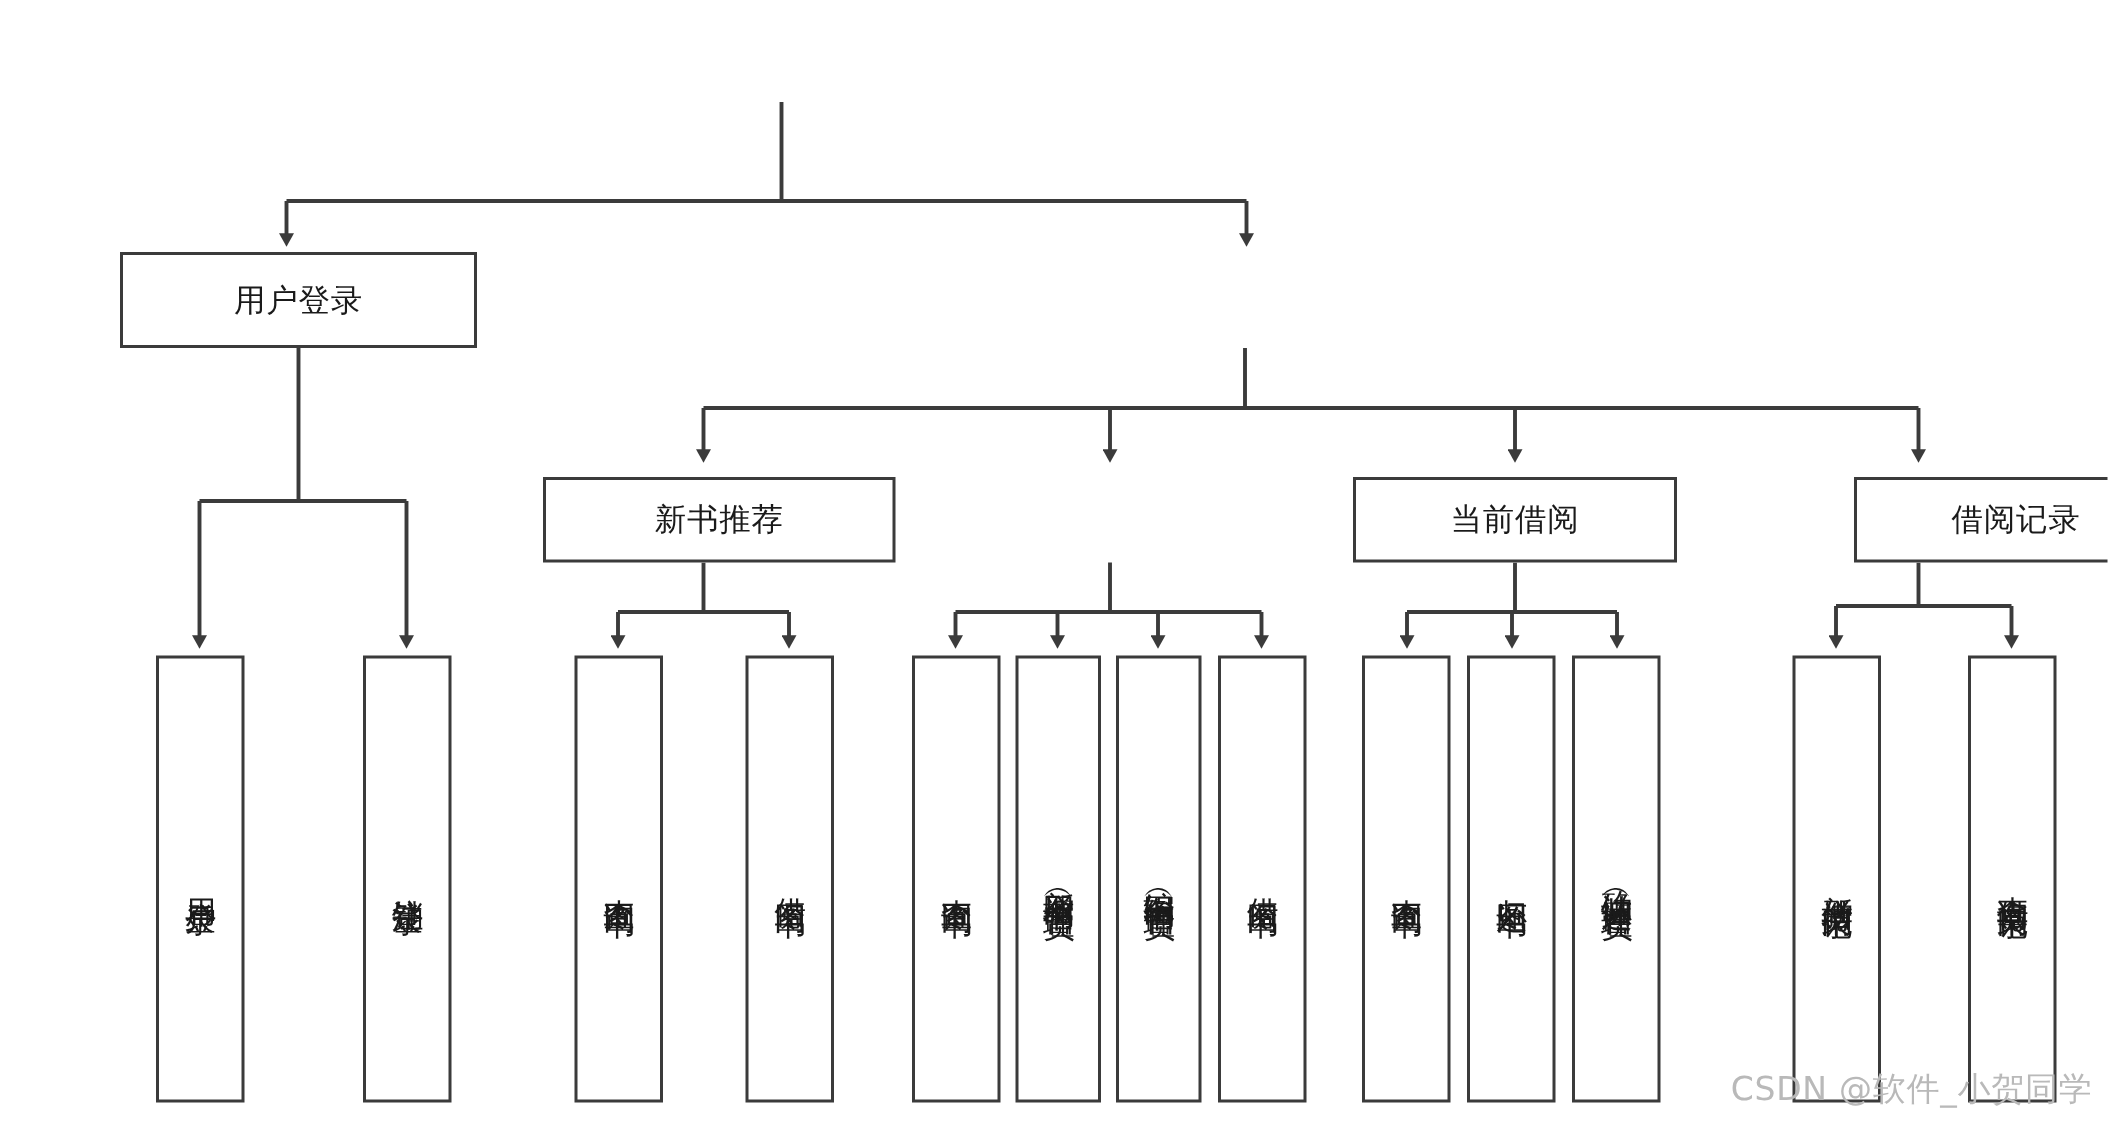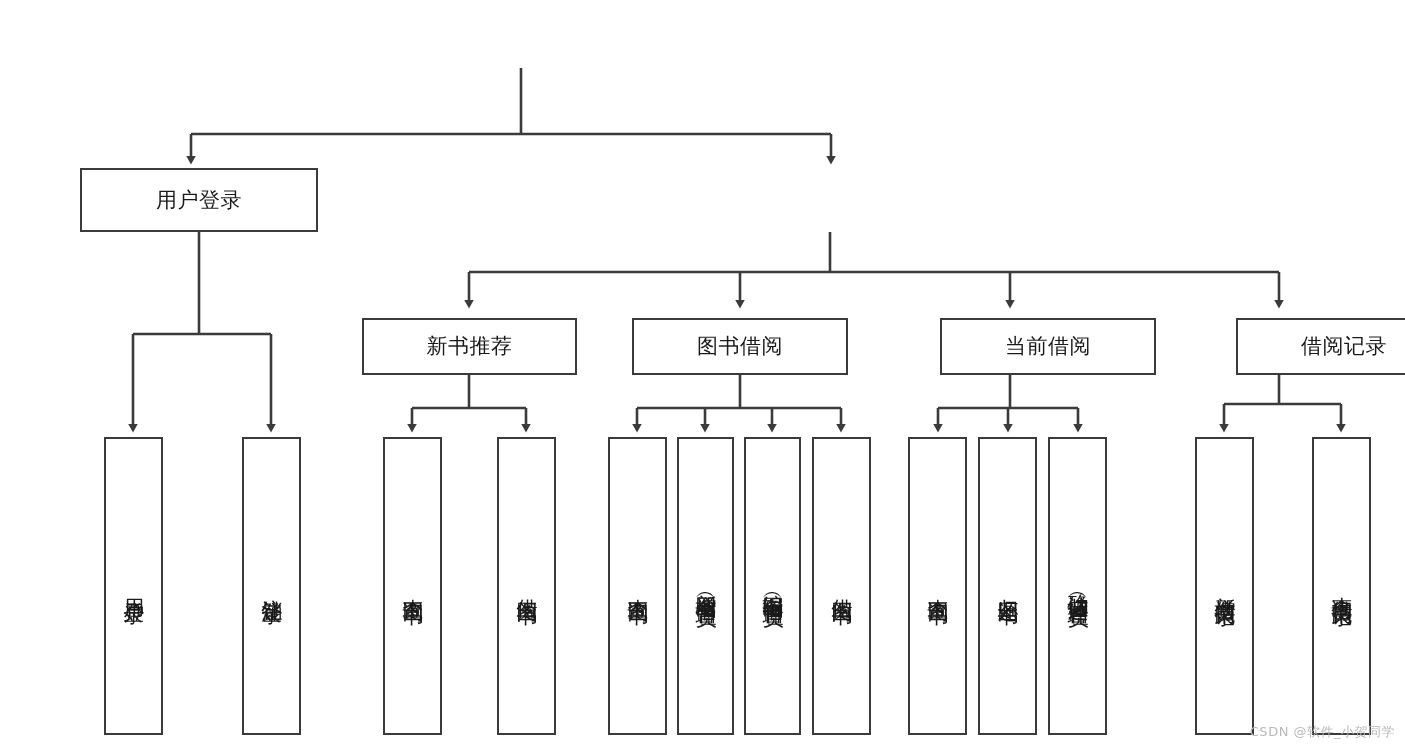--- a/index.html
+++ b/index.html
@@ -51,21 +51,21 @@
     font-size:21px;
     line-height:1.18;
     letter-spacing:2px;
     white-space:normal;
     text-align:center;
   }
   .watermark{
     position:absolute;
     right:10px;
     bottom:6px;
-    font-size:13px;
+    font-size:22px;
     color:#b9b9b9;
     letter-spacing:0.5px;
     z-index:5;
     user-select:none;
     white-space:nowrap;
   }
 </style>
 </head>
 <body>
 
@@ -120,29 +120,26 @@
       <path d="M1341,404 L1341,424" marker-end="url(#arrow)"></path>
     </g>
   </svg>
 
 
   <div class="node h" style="left:80px;top:168px;width:238px;height:64px;">
     <span class="node-label">用户登录</span>
   </div>
 
 
-  <div class="node h" style="left:362px;top:318px;width:215px;height:57px;">
+  <div class="node h" style="left:362px;top:318px;width:235px;height:57px;">
     <span class="node-label">新书推荐</span>
   </div>
 
-  <div class="node h" style="left:632px;top:318px;width:216px;height:57px;">
-    <span class="node-label">图书借阅</span>
-  </div>
 
-  <div class="node h" style="left:902px;top:318px;width:216px;height:57px;margin-left:38px;">
+  <div class="node h" style="left:902px;top:318px;width:216px;height:57px;">
     <span class="node-label">当前借阅</span>
   </div>
 
   <div class="node h" style="left:1236px;top:318px;width:216px;height:57px;">
     <span class="node-label">借阅记录</span>
   </div>
 
   <div class="node leaf" style="left:104px;top:437px;width:59px;height:298px;">
     <span class="node-label">用户登录</span>
   </div>

